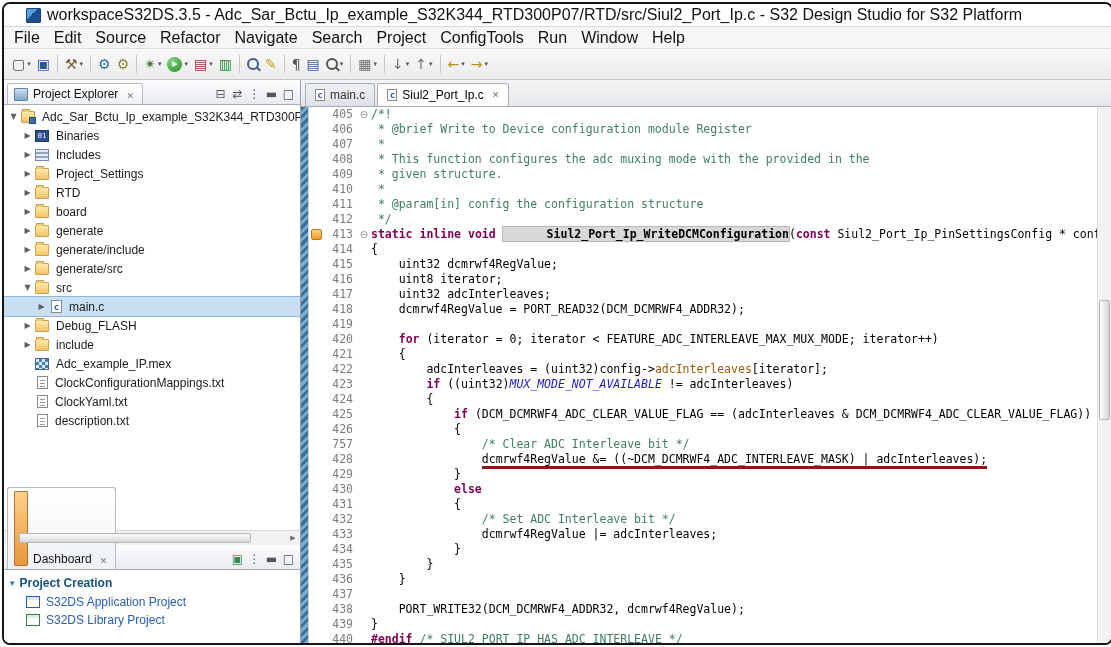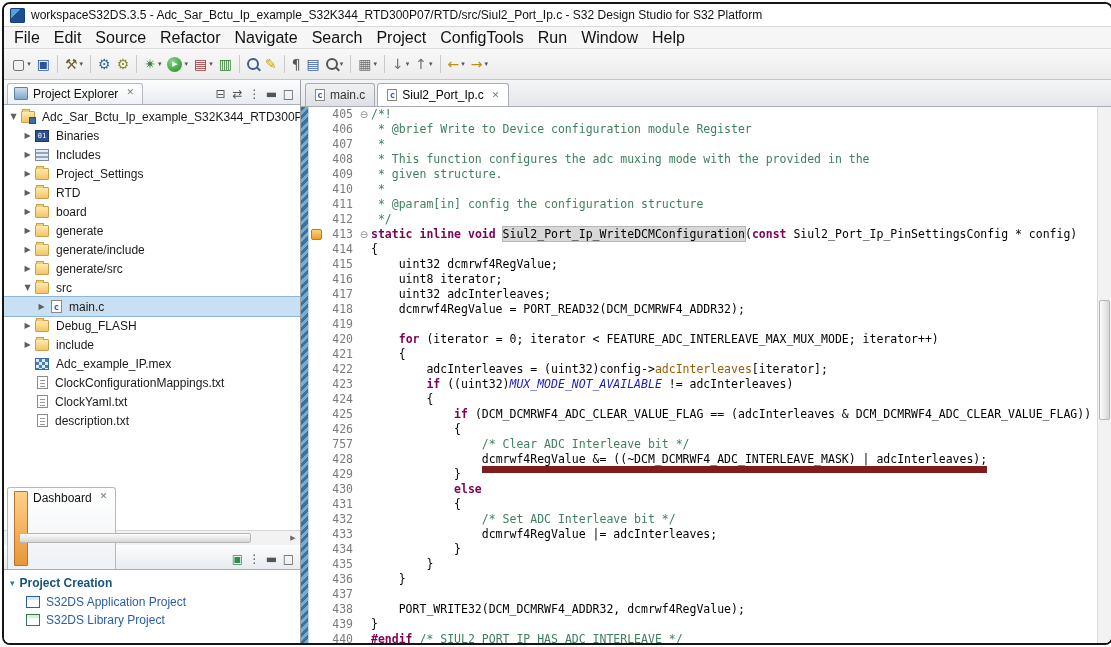--- a/index.html
+++ b/index.html
@@ -1,35 +1,35 @@
 <!DOCTYPE html>
 <html><head>
 <meta charset="utf-8">
 <style>
   html,body{margin:0;padding:0;background:#fff;font-family:"Liberation Sans",sans-serif;}
   .window{width:1107px;height:639px;margin:2px;border:2px solid #151515;border-radius:8px;overflow:hidden;
           display:flex;flex-direction:column;background:#fff;box-sizing:content-box;}
   
-  .titlebar{height:22px;flex:none;display:flex;align-items:center;gap:6px;padding:0 6px;background:#fff;border-bottom:1px solid #d8d8d8;font-size:12px;color:#111;}
+  .titlebar{height:22px;flex:none;display:flex;align-items:center;gap:6px;padding:0 22px;background:#fff;border-bottom:1px solid #d8d8d8;font-size:16px;color:#111;}
   .appicon{width:15px;height:15px;flex:none;border-radius:2px;background:linear-gradient(135deg,#55a0dd 0 40%,#1d4e8f 40% 100%);box-shadow:inset 0 0 0 1px #16407a;}
   .menubar{height:21px;flex:none;display:flex;align-items:center;background:#f6f6f6;border-bottom:1px solid #dddddd;padding:0 3px;font-size:16px;color:#111;}
   .mitem{padding:2px 7px;border-radius:2px;}
   .toolbar{height:30px;flex:none;display:flex;align-items:center;background:linear-gradient(#f8f8f8,#ececec);border-bottom:1px solid #c6c6c6;padding:0 5px;}
   .tbtn{display:flex;align-items:center;height:24px;padding:0 3px;border-radius:3px;}
   .tbtn .g{font-family:"DejaVu Sans",sans-serif;font-size:14px;line-height:1;}
   .tbtn .dd{font-size:7px;color:#555;margin-left:2px;font-family:"DejaVu Sans",sans-serif;}
   .tsep{width:1px;height:18px;background:#c9c9c9;margin:0 4px;flex:none;}
   .run-circle{width:15px;height:15px;border-radius:50%;background:radial-gradient(circle at 35% 30%,#86d586,#1d8a1d);color:#fff !important;font-size:7px !important;display:flex;align-items:center;justify-content:center;}
   .mag{width:8px;height:8px;border:2px solid currentColor;border-radius:50%;position:relative;display:inline-block;}
   .mag::after{content:"";position:absolute;width:5px;height:2px;background:currentColor;transform:rotate(45deg);right:-4px;bottom:-2px;}
   
   .main{flex:1;min-height:0;display:flex;}
   .left{width:296px;flex:none;border-right:1px solid #9aa0a6;display:flex;flex-direction:column;background:#fff;}
   .vheader{height:24px;flex:none;display:flex;align-items:flex-end;justify-content:space-between;background:linear-gradient(#fdfdfe,#e7ebf0);border-bottom:1px solid #a8adb5;padding:0 3px;}
-  .vtab{display:flex;align-items:flex-start;gap:5px;border:1px solid #b5bac2;border-bottom:none;border-radius:3px 3px 0 0;padding:3px 8px 3px 6px;background:linear-gradient(#ffffff,#eef1f5);font-size:12px;color:#111;}
+  .vtab{display:flex;align-items:flex-end;gap:5px;border:1px solid #b5bac2;border-bottom:none;border-radius:3px 3px 0 0;padding:3px 8px 3px 6px;background:linear-gradient(#ffffff,#eef1f5);font-size:12px;color:#111;}
   .vclose{color:#777;font-size:9px;margin-left:3px;}
   .vicon{width:12px;height:11px;display:inline-block;border-radius:1px;}
   .vicon.pe{background:linear-gradient(#cfe0ef,#7fa6c9);border:1px solid #5c84a8;}
   .vicon.dash{background:linear-gradient(#ffd089,#e8963a);border:1px solid #b9732a;}
   .vtools{display:flex;align-items:center;padding-bottom:3px;}
   .vt{display:inline-block;width:17px;text-align:center;color:#555;font-size:12px;font-family:"DejaVu Sans",sans-serif;}
   
   .tree{flex:1;min-height:0;overflow:hidden;padding-top:2px;font-size:12px;color:#1a1a1a;}
   .trow{display:flex;align-items:center;height:19px;white-space:nowrap;}
   .trow.sel{background:#c9e0f2;outline:1px solid #8fb6d4;}
@@ -70,22 +70,22 @@
   .ann{width:14px;flex:none;display:flex;align-items:center;justify-content:center;}
   .mark{width:9px;height:9px;background:linear-gradient(#ffd27a,#f09c2a);border:1px solid #b97a1e;border-radius:2px;}
   .num{width:30px;flex:none;text-align:right;padding-right:4px;color:#7b7b7b;}
   .fold{width:14px;flex:none;text-align:center;color:#8a8a8a;font-size:10px;font-family:"DejaVu Sans",sans-serif;}
   .ct{white-space:pre;flex:1;min-width:0;color:#000;}
   .sg-c{color:#3f7f5f;}
   .sg-k{color:#7f0055;font-weight:bold;}
   .sg-p{color:#000;}
   .sg-e{color:#1a1ac4;font-style:italic;}
   .sg-f{color:#9c5a00;}
-  .sg-hl{background:#d8d8d8;outline:1px solid #b8b8b8;font-weight:normal;}
-  .sg-pu{border-bottom:7px solid #7f1d1d;}
+  .sg-hl{background:#d8d8d8;outline:1px solid #b8b8b8;font-weight:bold;padding-left:44px;}
+  .sg-pu{border-bottom:3px solid #7f1d1d;}
   .vscroll{width:13px;flex:none;background:#f2f2f2;border-left:1px solid #dcdcdc;position:relative;}
   .vthumb{position:absolute;top:36%;height:22%;left:1px;right:1px;background:linear-gradient(90deg,#fdfdfd,#d6d6d6);border:1px solid #b5b5b5;border-radius:2px;}
 </style>
 </head>
 <body>
 
 <div class="window">
 
   <div class="titlebar">
     <span class="appicon"></span>

